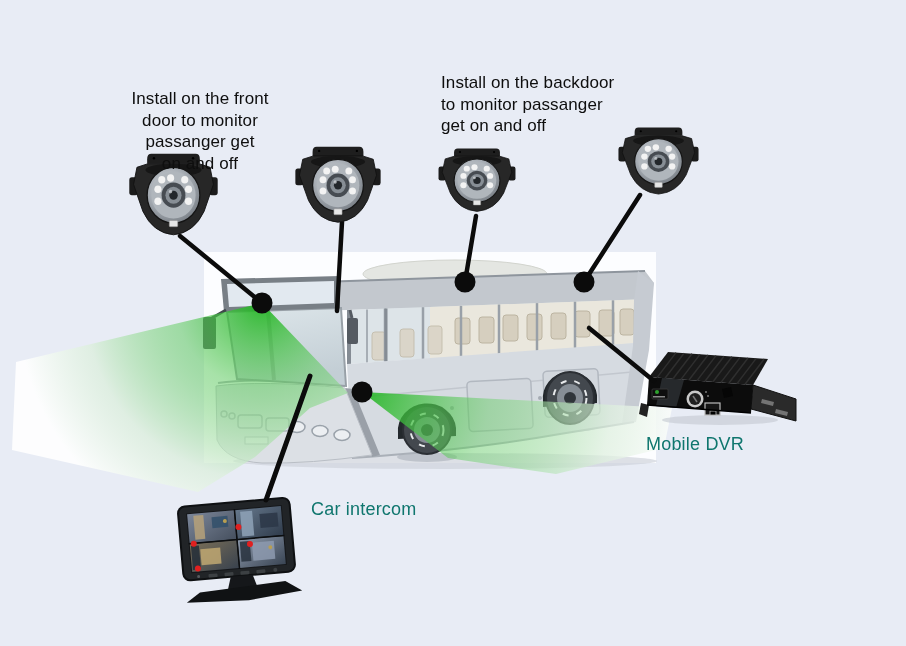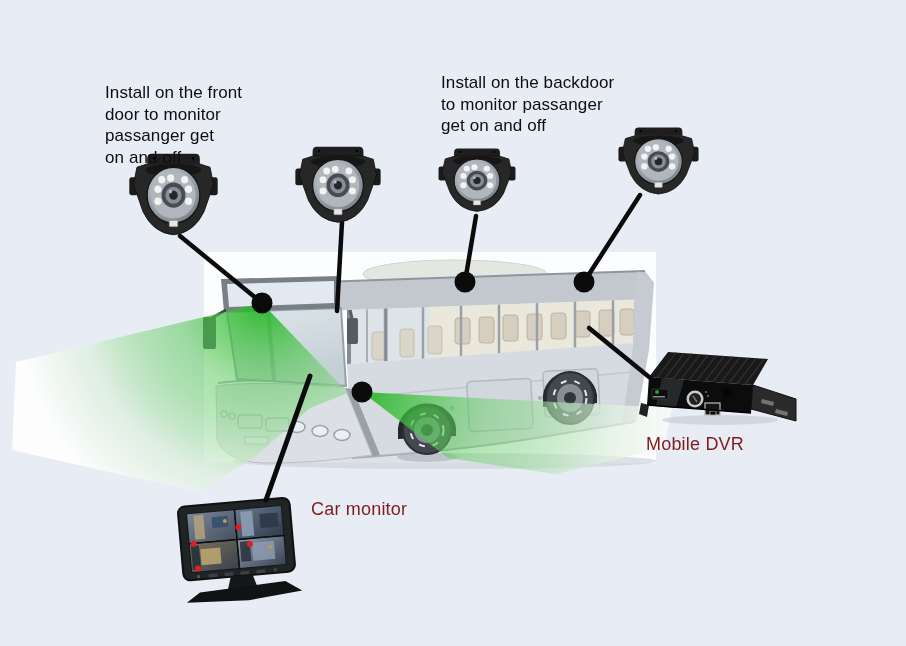--- a/index.html
+++ b/index.html
@@ -7,26 +7,26 @@
     position:relative;width:906px;height:646px;overflow:hidden;
     background:#e8ecf5;
     font-family:"Liberation Sans", sans-serif;
   }
   .canvas svg{position:absolute;left:0;top:0;}
   symbol{overflow:visible;}
   .note{
     position:absolute;white-space:pre-line;color:#0e0e0e;
     font-size:17px;line-height:21.5px;letter-spacing:0.1px;
   }
-  .note1{left:105px;top:82px;width:190px;}
+  .note1{left:105px;top:88px;width:190px;text-align:center;}
   .note2{left:272px;top:66px;width:195px;}
   .note3{left:441px;top:72px;width:210px;}
   .note4{left:638px;top:219px;width:170px;}
   .devlabel{
-    position:absolute;color:#7f1d1d;font-size:18px;letter-spacing:0.2px;
+    position:absolute;color:#0f766e;font-size:18px;letter-spacing:0.2px;
   }
   .label-dvr{left:646px;top:434px;}
   .label-monitor{left:311px;top:499px;}
 </style>
 </head>
 <body>
 
 <div class="canvas">
 
 <svg width="906" height="646" viewBox="0 0 906 646">
@@ -309,15 +309,15 @@
 </svg>
 
 <div class="note note1">Install on the front
 door to monitor
 passanger get
 on and off</div>
 <div class="note note3">Install on the backdoor
 to monitor passanger
 get on and off</div>
 <div class="devlabel label-dvr">Mobile DVR</div>
-<div class="devlabel label-monitor">Car monitor</div>
+<div class="devlabel label-monitor">Car intercom</div>
 
 </div>
 
 </body></html>

